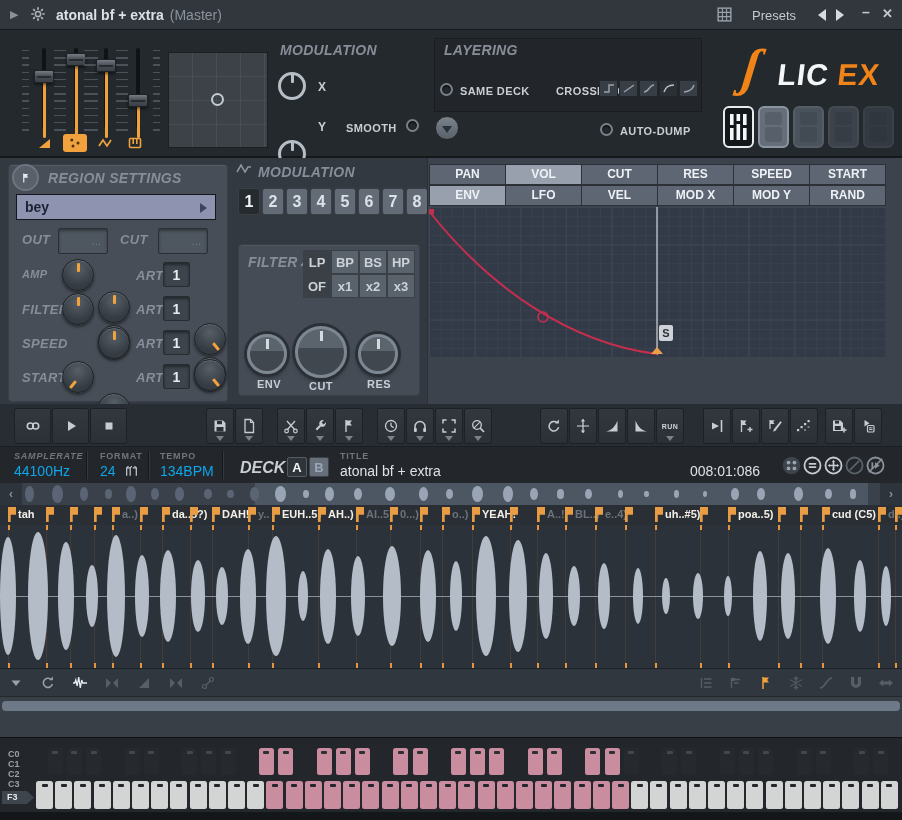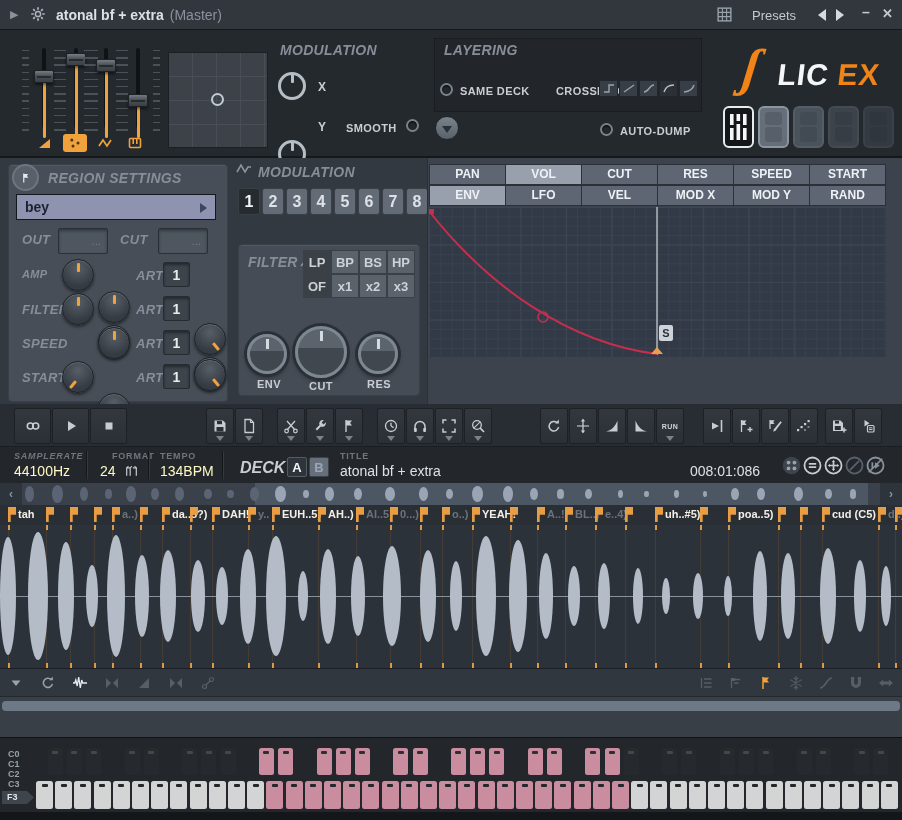--- a/index.html
+++ b/index.html
@@ -87,21 +87,21 @@
   .toolbar{position:absolute;left:0;top:404px;width:902px;height:43px;background:#282d33;border-bottom:1px solid #1a1e22;}
   .tgroup{position:absolute;top:4px;display:flex;}
   .btn{position:relative;width:28px;height:36px;margin-right:1px;background:linear-gradient(#33383e,#2b3036);border:1px solid #1d2125;border-radius:2px;color:#c6ccd2;display:flex;align-items:center;justify-content:center;}
   .btn.wide{width:37px;}
   .btn.dd::after{content:"";position:absolute;bottom:2px;left:50%;margin-left:-4px;border-left:4px solid transparent;border-right:4px solid transparent;border-top:5px solid #79828b;}
   .runtxt{font-size:7px;font-weight:bold;color:#d0d5da;letter-spacing:.5px;}
 
   
   .inforow{position:absolute;left:0;top:447px;width:902px;height:36px;background:#23272c;}
   .ilabel{position:absolute;top:4px;font-size:9px;font-weight:bold;color:#6f767e;letter-spacing:.8px;}
-  .ival{position:absolute;top:16px;font-size:14px;color:#fef9c3;}
+  .ival{position:absolute;top:16px;font-size:14px;color:#0ea5e9;}
   .isep{position:absolute;top:4px;width:1px;height:28px;background:#15181b;box-shadow:1px 0 0 #343a41;}
   .deck{position:absolute;left:240px;top:12px;font-style:italic;font-weight:bold;font-size:16px;color:#c9ced4;}
   .deckbox{position:absolute;top:10px;width:20px;height:20px;text-align:center;line-height:20px;font-size:13px;font-weight:bold;border-radius:2px;}
   .deckA{left:287px;background:#2e343a;border:1px solid #545b63;color:#f2f4f6;}
   .deckB{left:309px;background:#666f7a;border:1px solid #3c434b;color:#98a6b5;}
 
   
   .overview{position:absolute;left:0;top:483px;width:902px;height:22px;background:#3a414a;}
   .ov-lit{position:absolute;left:255px;top:0;width:613px;height:22px;background:#4d5663;}
   .ovbtn{position:absolute;top:0;width:22px;height:22px;background:#2e343b;color:#8a929c;font-weight:bold;text-align:center;line-height:22px;font-size:12px;}
@@ -709,21 +709,21 @@
             </svg>
           </span>
         </div>
       </div>
     </div>
 
   <div class="inforow">
     <div class="ilabel" style="left:14px;font-style:italic;">SAMPLERATE</div>
     <div class="ival" style="left:14px;">44100Hz</div>
     <div class="isep" style="left:86px;"></div>
-    <div class="ilabel" style="left:112px;">FORMAT</div>
+    <div class="ilabel" style="left:100px;">FORMAT</div>
     <div class="ival" style="left:100px;">24</div>
     <div class="abs" style="left:124px;top:17px;color:#c3c9cf;">
       <svg width="15" height="14" viewBox="0 0 16 16">
           <path d="M2.5 13.5V4.5h4v9M9.5 4.5h4v9" stroke="currentColor" stroke-width="1.4" fill="none"></path>
           <path d="M2.5 4.5l2-2M6.5 4.5l2-2M13.5 4.5l-2-2" stroke="currentColor" stroke-width="1.2"></path>
         </svg>
     </div>
     <div class="isep" style="left:148px;"></div>
     <div class="ilabel" style="left:160px;">TEMPO</div>
     <div class="ival" style="left:160px;">134BPM</div>

